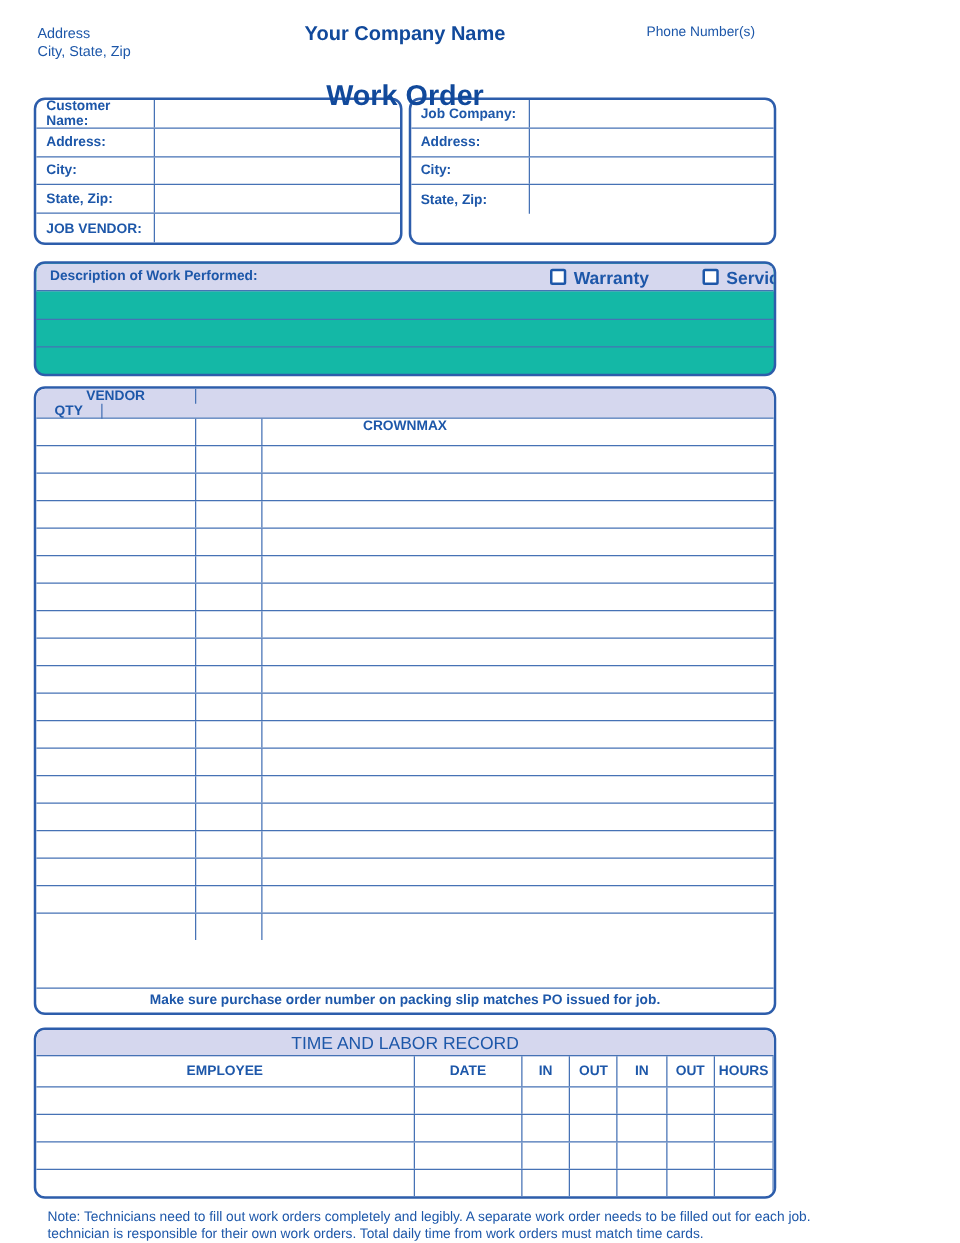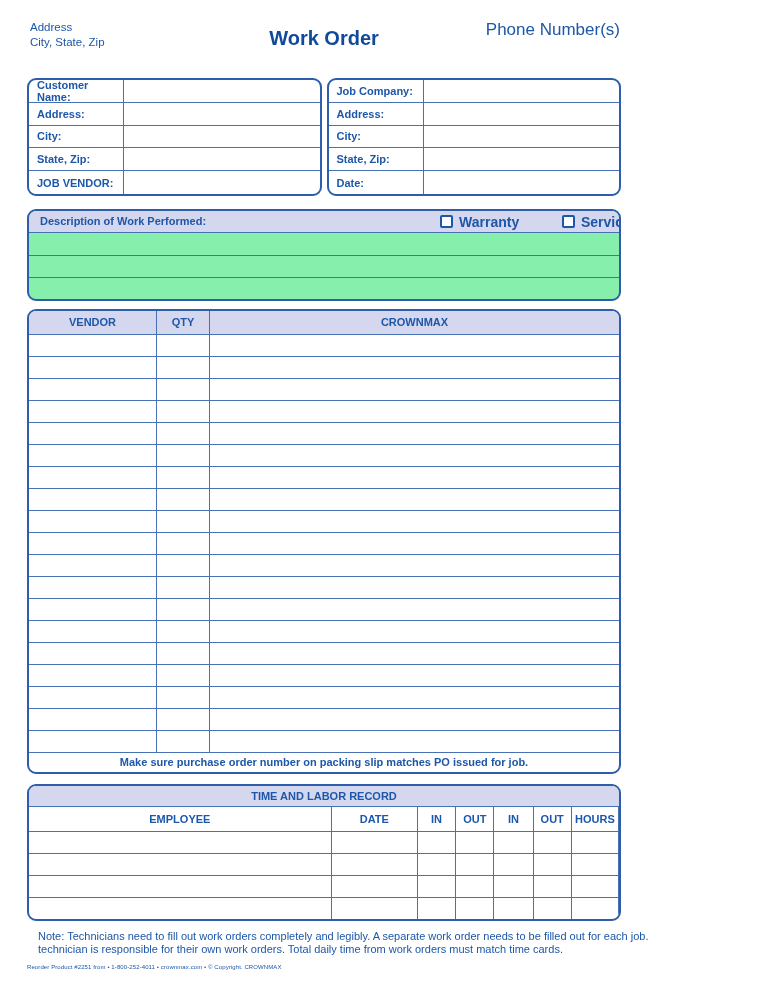--- a/index.html
+++ b/index.html
@@ -9,62 +9,62 @@
     --border:#2d5dab;
     --line:#4672b5;
   }
   *{margin:0;padding:0;box-sizing:border-box;}
   body{background:#ffffff;font-family:"Liberation Sans",sans-serif;color:var(--blue);}
   .page{position:relative;width:648px;height:994px;background:#ffffff;overflow:hidden;}
 
   
   .hdr{position:relative;height:78px;}
   .hdr-addr{position:absolute;left:30px;top:20px;font-size:11.5px;line-height:15px;}
-  .hdr-phone{position:absolute;right:28px;top:20px;font-size:17px;}
+  .hdr-phone{position:absolute;right:44px;top:20px;font-size:11px;}
   .hdr-center{text-align:center;padding-top:19px;}
   .company{font-size:16px;font-weight:bold;color:var(--title-blue);}
-  .form-title{font-size:20px;font-weight:bold;color:var(--title-blue);margin-top:8px;}
+  .form-title{font-size:23px;font-weight:bold;color:var(--title-blue);margin-top:26px;}
 
   
   .info-row{display:flex;gap:5px;margin:0 27px;}
   .info-box{flex:1;border:2px solid var(--border);border-radius:9px;overflow:hidden;background:#fff;}
   .info-line{display:flex;height:22.8px;}
   .info-line:not(:last-child){border-bottom:1px solid var(--line);}
   .info-label{width:95px;border-right:1px solid var(--line);font-size:11px;font-weight:bold;
               display:flex;align-items:center;padding-left:8px;}
   .info-value{flex:1;}
 
   
-  .desc-box{margin:13px 27px 0;border:2px solid var(--border);border-radius:9px;overflow:hidden;background:#86efac;}
+  .desc-box{margin:13px 27px 0;border:2px solid var(--border);border-radius:9px;overflow:hidden;background:#14b8a6;}
   .desc-header{position:relative;height:22px;background:var(--lavender);border-bottom:1px solid var(--line);
                display:flex;align-items:center;}
   .desc-label{font-size:11px;font-weight:bold;padding-left:11px;}
   .cb-group{position:absolute;top:0;height:22px;display:flex;align-items:center;}
   .cb-group.g0{left:411px;} .cb-group.g1{left:533px;} .cb-group.g2{left:621px;}
   .checkbox{width:13px;height:13px;border:2px solid var(--blue);background:#fff;border-radius:2px;}
   .cb-label{font-size:14px;font-weight:bold;margin-left:6px;}
   .desc-line{height:22px;}
   .desc-line + .desc-line{border-top:1px solid var(--line);}
 
   
   .mat-box{margin:8px 27px 0;border:2px solid var(--border);border-radius:9px;overflow:hidden;background:#fff;}
-  .mat-header{display:flex;height:23px;background:var(--lavender);}
+  .mat-header{display:flex;height:23px;background:var(--lavender);flex-direction:column;}
   .mat-header .cell{display:flex;align-items:center;justify-content:center;
                     font-size:11px;font-weight:bold;}
   .c-vendor{width:128px;border-right:1px solid var(--line);}
   .c-qty{width:53px;border-right:1px solid var(--line);}
   .c-materials{flex:1;}
   .mat-row{display:flex;height:22px;border-top:1px solid var(--line);}
   .mat-note{border-top:1px solid var(--line);height:20px;display:flex;align-items:center;justify-content:center;
-            font-size:11px;font-weight:bold;}
+            font-size:11px;font-weight:bold;margin-top:38px;}
 
   
   .time-box{margin:10px 27px 0;border:2px solid var(--border);border-radius:9px;overflow:hidden;background:#fff;}
   .time-title{height:21px;background:var(--lavender);border-bottom:1px solid var(--line);
-              display:flex;align-items:center;justify-content:center;font-size:11px;font-weight:bold;}
+              display:flex;align-items:center;justify-content:center;font-size:14px;font-weight:normal;}
   .time-header{display:flex;height:24px;}
   .time-header .cell{display:flex;align-items:center;justify-content:center;font-size:11px;font-weight:bold;}
   .t-emp{width:341px;border-right:1px solid var(--line);}
   .t-date{width:97px;border-right:1px solid var(--line);}
   .t-in1,.t-out1,.t-out2{width:43px;border-right:1px solid var(--line);}
   .t-in2{width:44px;border-right:1px solid var(--line);}
   .t-hours{width:53px;border-right:1px solid var(--line);}
   .t-extra{flex:1;}
   .time-row{display:flex;height:22px;border-top:1px solid var(--line);}
 
@@ -76,20 +76,21 @@
 <body>
 
 <div class="page">
 
   <div class="hdr">
     <div class="hdr-addr">
       <div>Address</div>
       <div>City, State, Zip</div>
     </div>
     <div class="hdr-center">
+      <div class="company">Your Company Name</div>
       <div class="form-title">Work Order</div>
     </div>
     <div class="hdr-phone">Phone Number(s)</div>
   </div>
 
   <div class="info-row">
     <div class="info-box">
       <div class="info-line">
         <div class="info-label">Customer Name:</div>
         <div class="info-value"></div>
@@ -119,24 +120,20 @@
       <div class="info-line">
         <div class="info-label">Address:</div>
         <div class="info-value"></div>
       </div>
       <div class="info-line">
         <div class="info-label">City:</div>
         <div class="info-value"></div>
       </div>
       <div class="info-line">
         <div class="info-label">State, Zip:</div>
-        <div class="info-value"></div>
-      </div>
-      <div class="info-line">
-        <div class="info-label">Date:</div>
         <div class="info-value"></div>
       </div>
     </div>
   </div>
 
   <div class="desc-box">
     <div class="desc-header">
       <div class="desc-label">Description of Work Performed:</div>
       <div class="cb-group g0">
         <div class="checkbox"></div>

